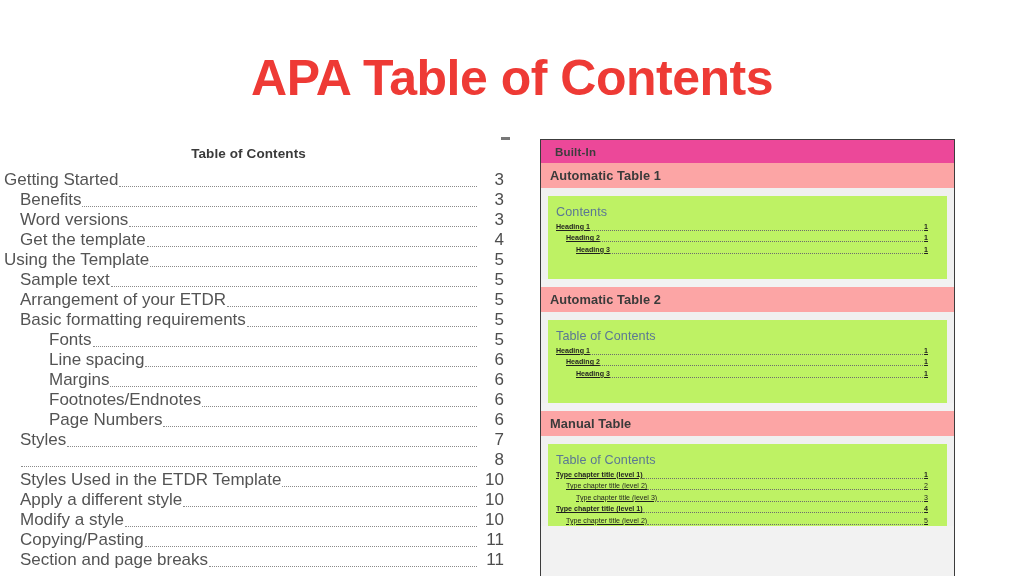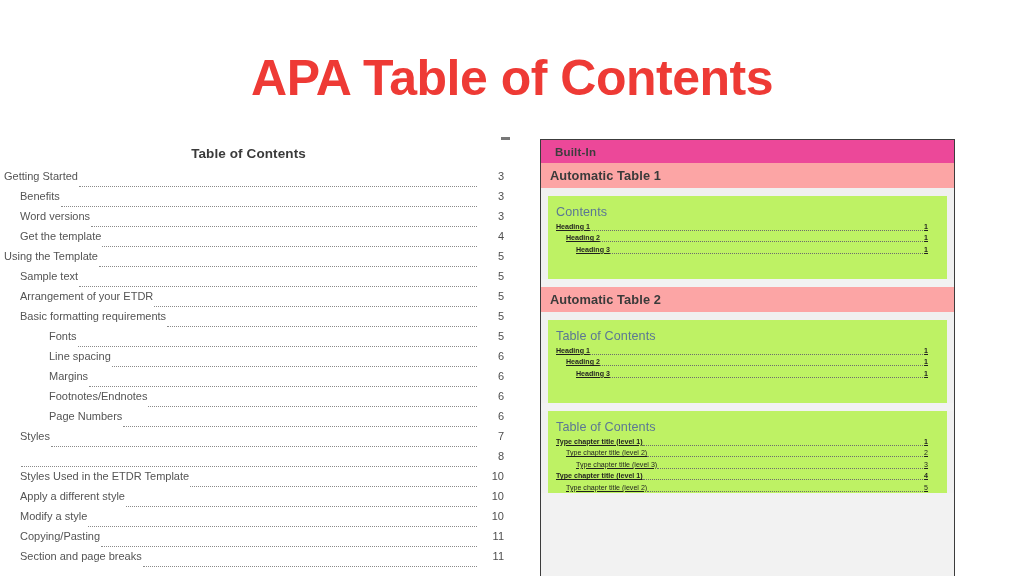--- a/index.html
+++ b/index.html
@@ -65,21 +65,21 @@
     position: absolute;
     left: 0;
     top: 37px;
     width: 516px;
   }
   .l-row {
     position: relative;
     display: flex;
     align-items: baseline;
     height: 20px;
-    font-size: 11px;
+    font-size: 17px;
     color: #545454;
     white-space: nowrap;
   }
   .l-row.lvl1 { padding-left: 4px; }
   .l-row.lvl2 { padding-left: 20px; }
   .l-row.lvl3 { padding-left: 49px; }
   .l-label { flex: 0 0 auto; }
   .l-lead {
     flex: 1 1 auto;
     margin: 0 1px 0 1px;
@@ -348,20 +348,23 @@
             <span class="g-page">1</span>
           </div>
           <div class="g-row g3 b">
             <span class="g-label">Heading 3</span>
             <span class="g-lead"></span>
             <span class="g-page">1</span>
           </div>
         </div>
       </div>
       <div class="g-section">
+        <div class="g-section-header">
+          <span>Manual Table</span>
+        </div>
         <div class="g-preview h3">
           <div class="g-prev-title">Table of Contents</div>
           <div class="g-row g1 b">
             <span class="g-label">Type chapter title (level 1)</span>
             <span class="g-lead"></span>
             <span class="g-page">1</span>
           </div>
           <div class="g-row g2">
             <span class="g-label">Type chapter title (level 2)</span>
             <span class="g-lead"></span>

